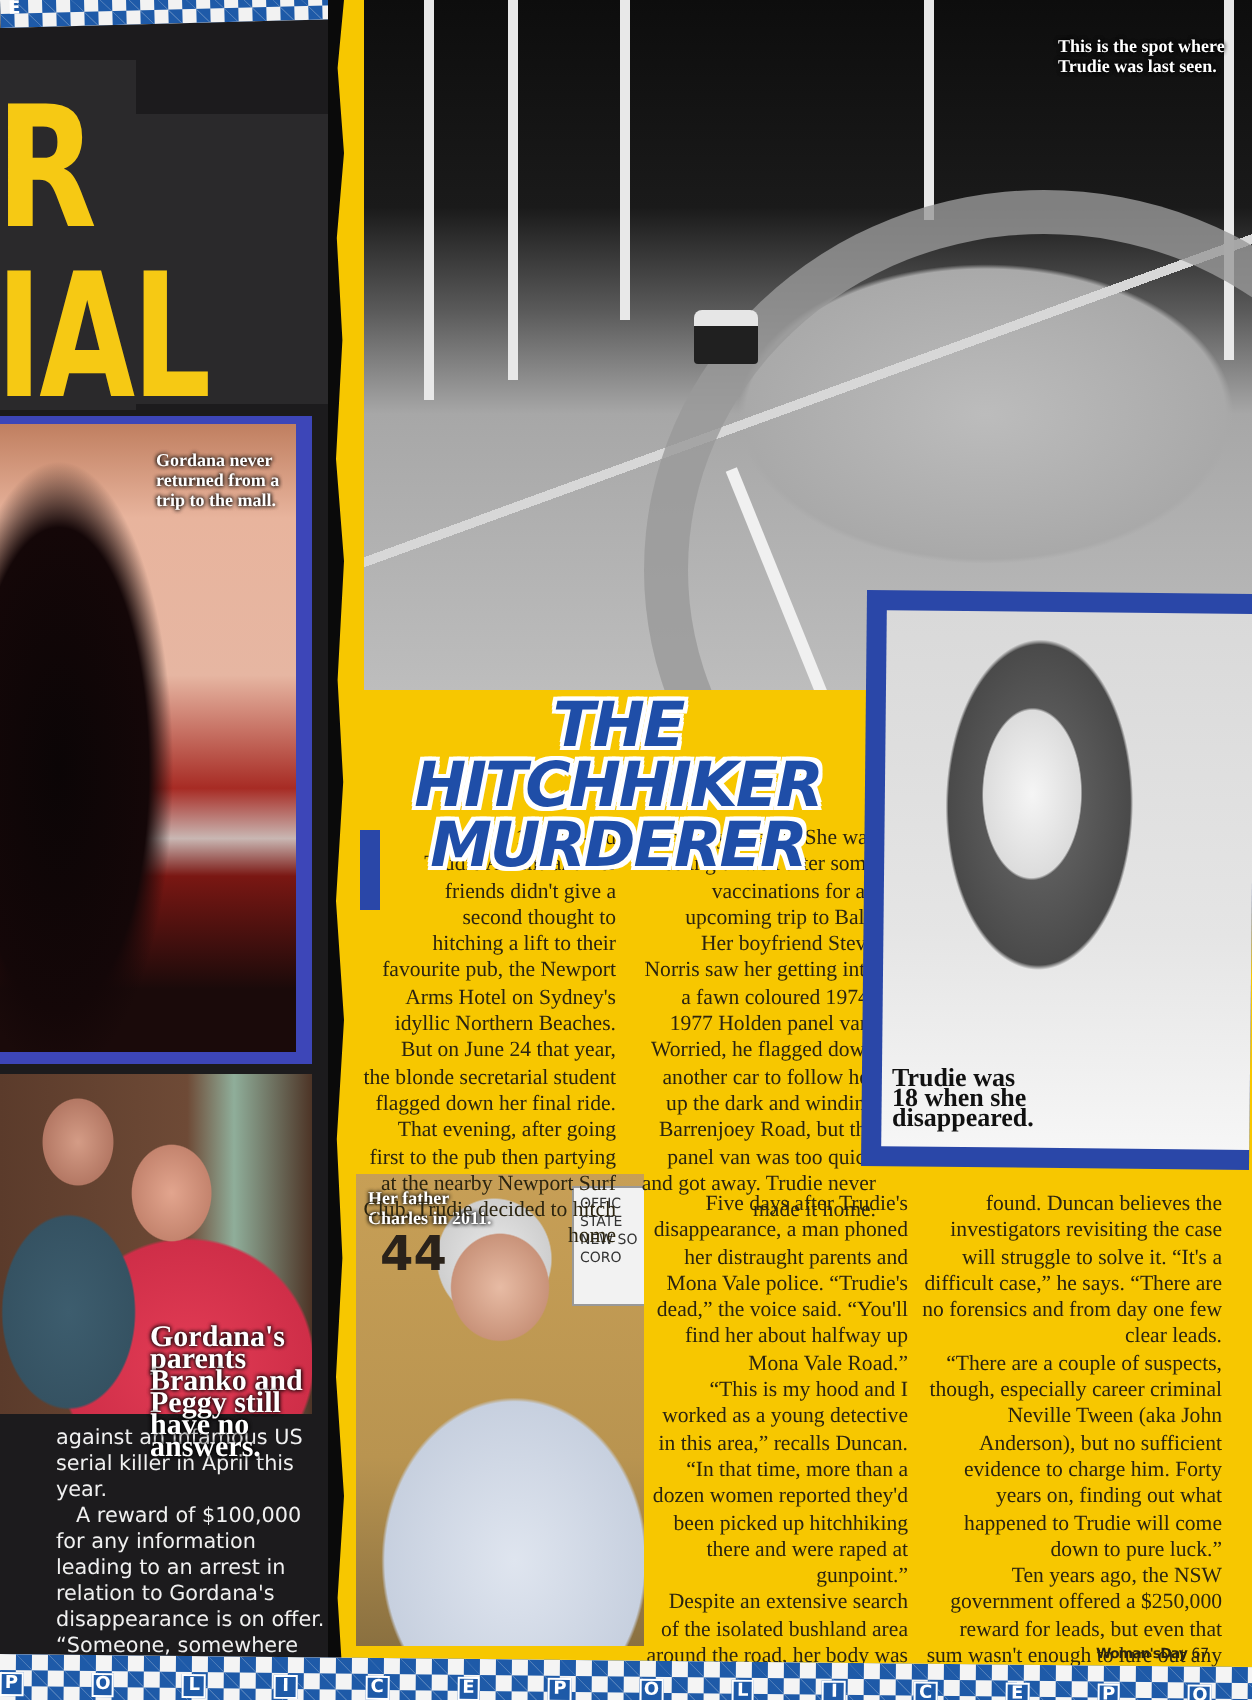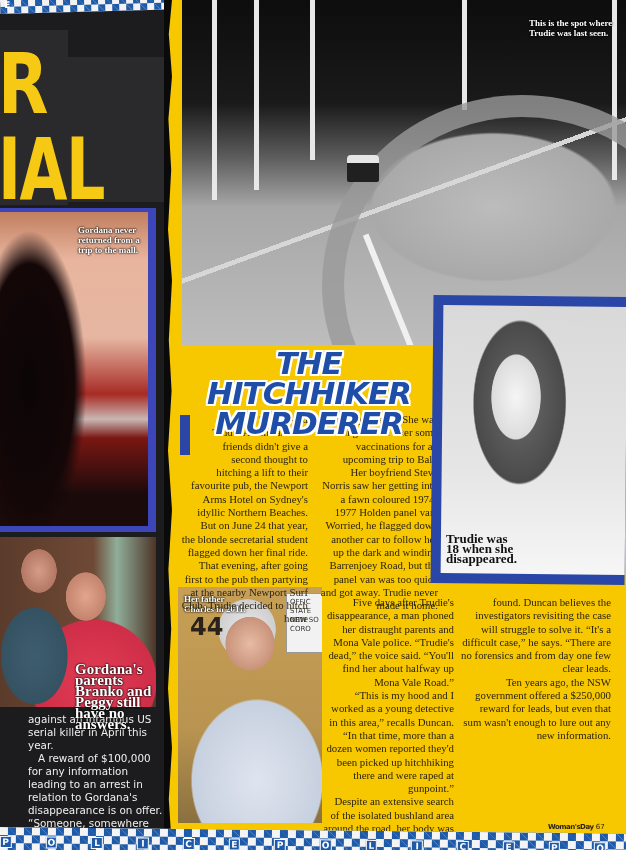--- a/index.html
+++ b/index.html
@@ -173,20 +173,21 @@
 </div>
 
 <div class="body-text col3">
   <p class="ind">Five days after Trudie's disappearance, a man phoned her distraught parents and Mona Vale police. “Trudie's dead,” the voice said. “You'll find her about halfway up Mona Vale Road.”</p>
   <p class="ind">“This is my hood and I worked as a young detective in this area,” recalls Duncan. “In that time, more than a dozen women reported they'd been picked up hitchhiking there and were raped at gunpoint.”</p>
   <p class="ind">Despite an extensive search of the isolated bushland area around the road, her body was never</p>
 </div>
 
 <div class="body-text col4">
   <p>found. Duncan believes the investigators revisiting the case will struggle to solve it. “It's a difficult case,” he says. “There are no forensics and from day one few clear leads.</p>
+  <p class="ind">“There are a couple of suspects, though, especially career criminal Neville Tween (aka John Anderson), but no sufficient evidence to charge him. Forty years on, finding out what happened to Trudie will come down to pure luck.”</p>
   <p class="ind">Ten years ago, the NSW government offered a $250,000 reward for leads, but even that sum wasn't enough to lure out any new information.</p>
 </div>
 
 <div class="page-footer">
   <span class="brand">Woman'sDay</span>
   <span>67</span>
 </div>
 
 <div class="tape-bottom">
   <div class="tape-letters" id="tape-letters">

